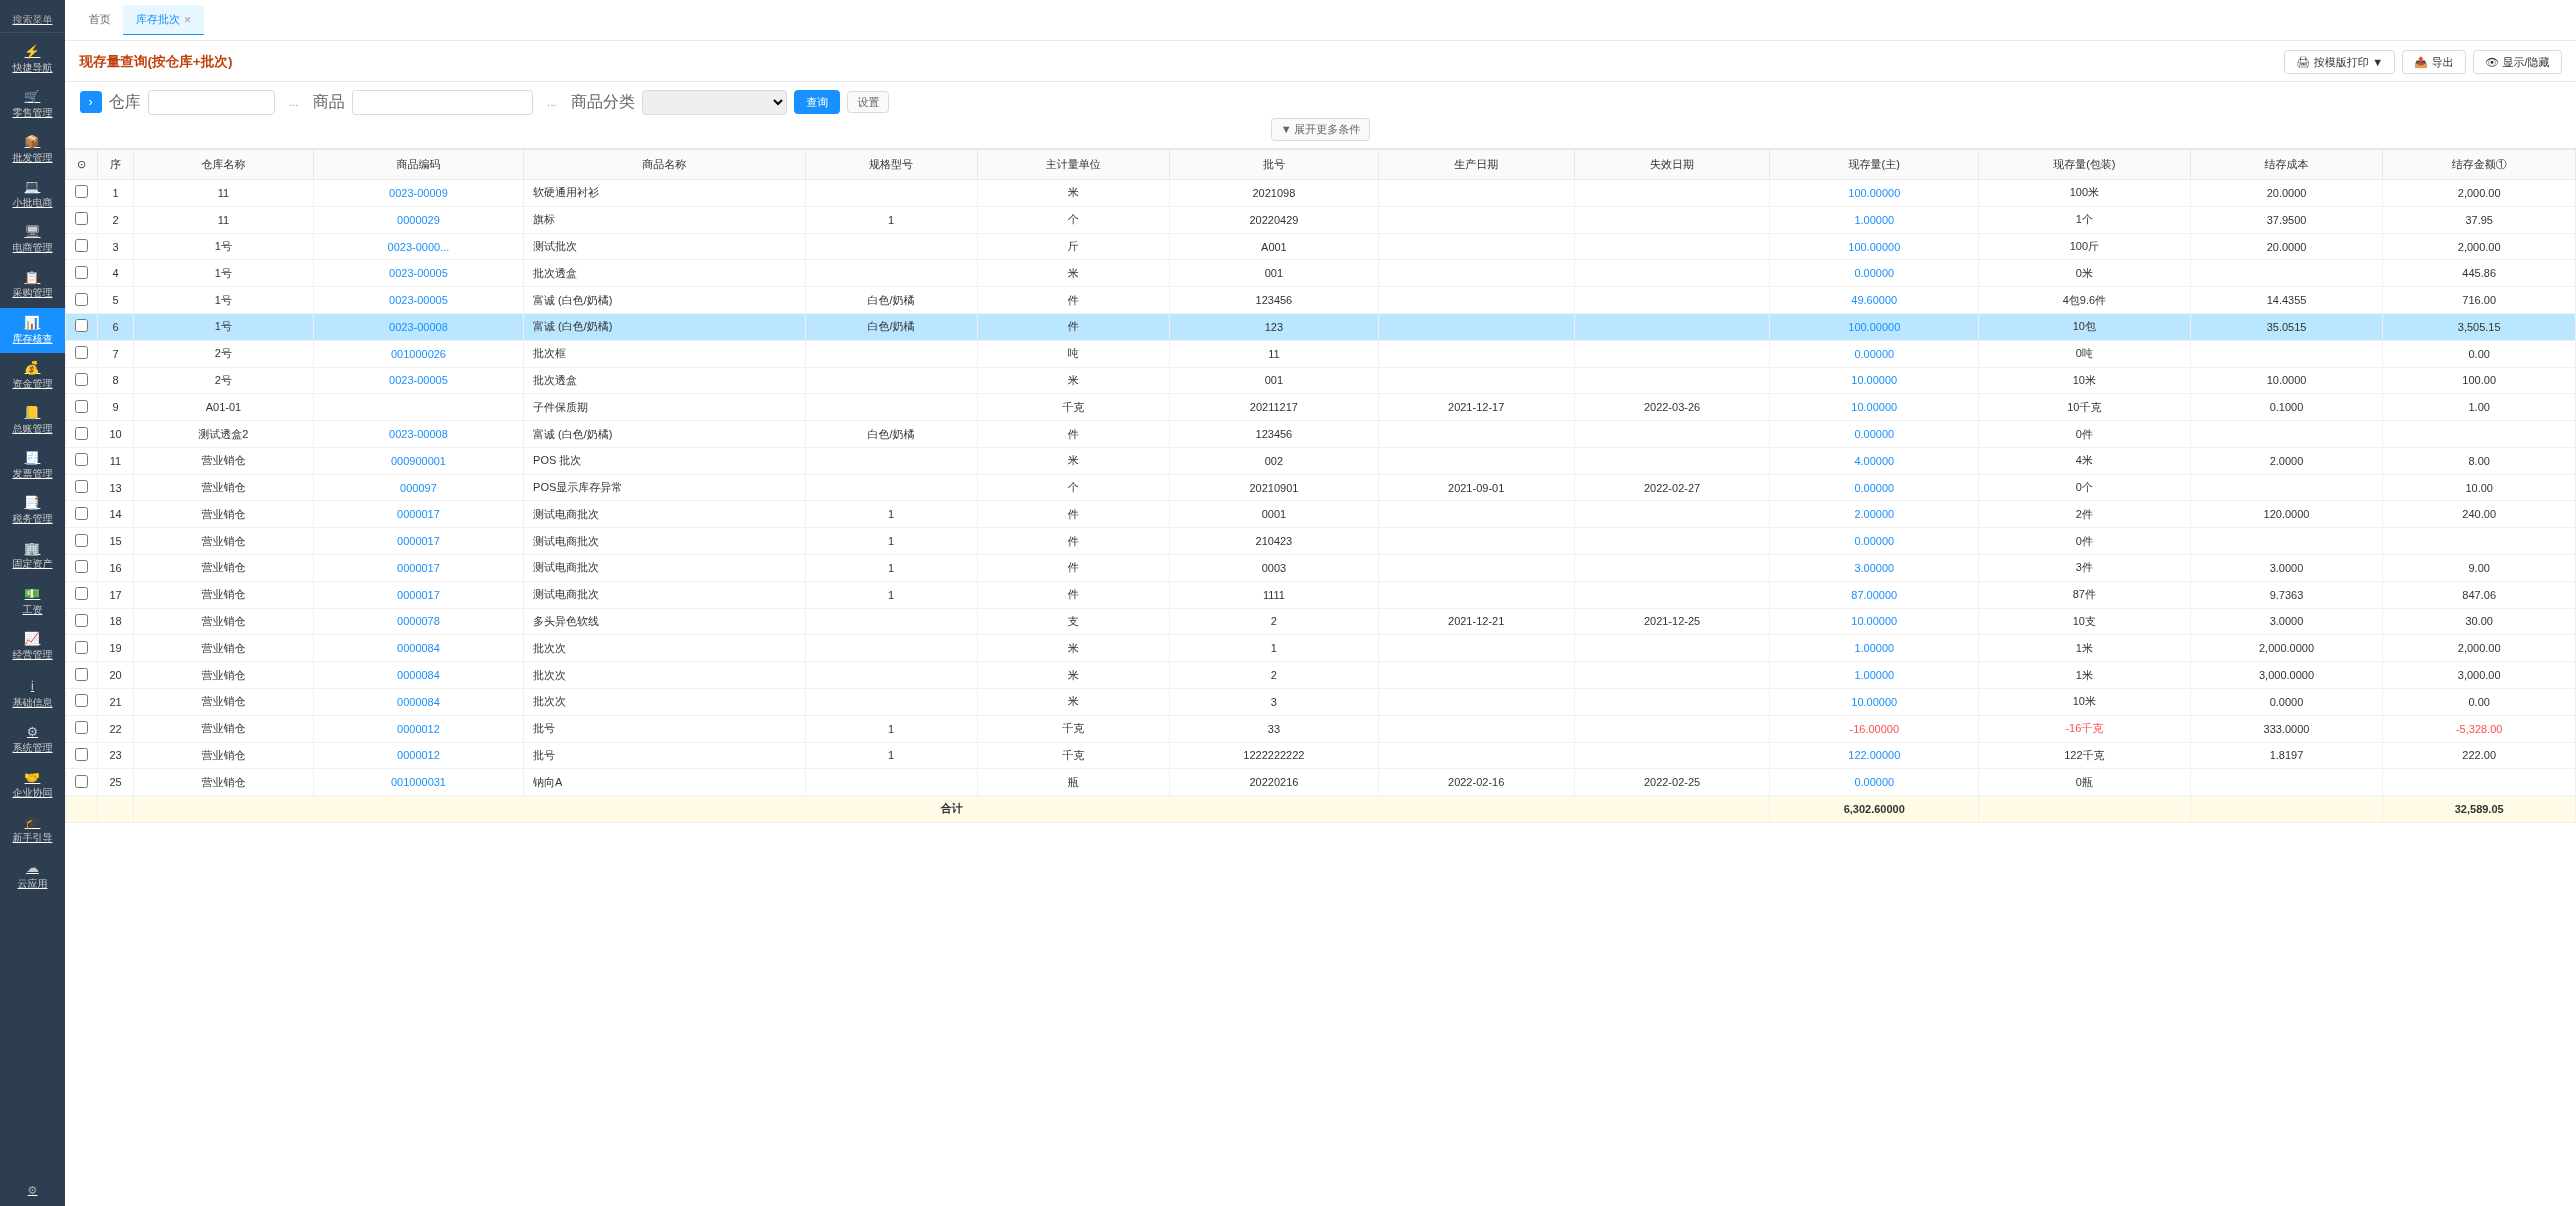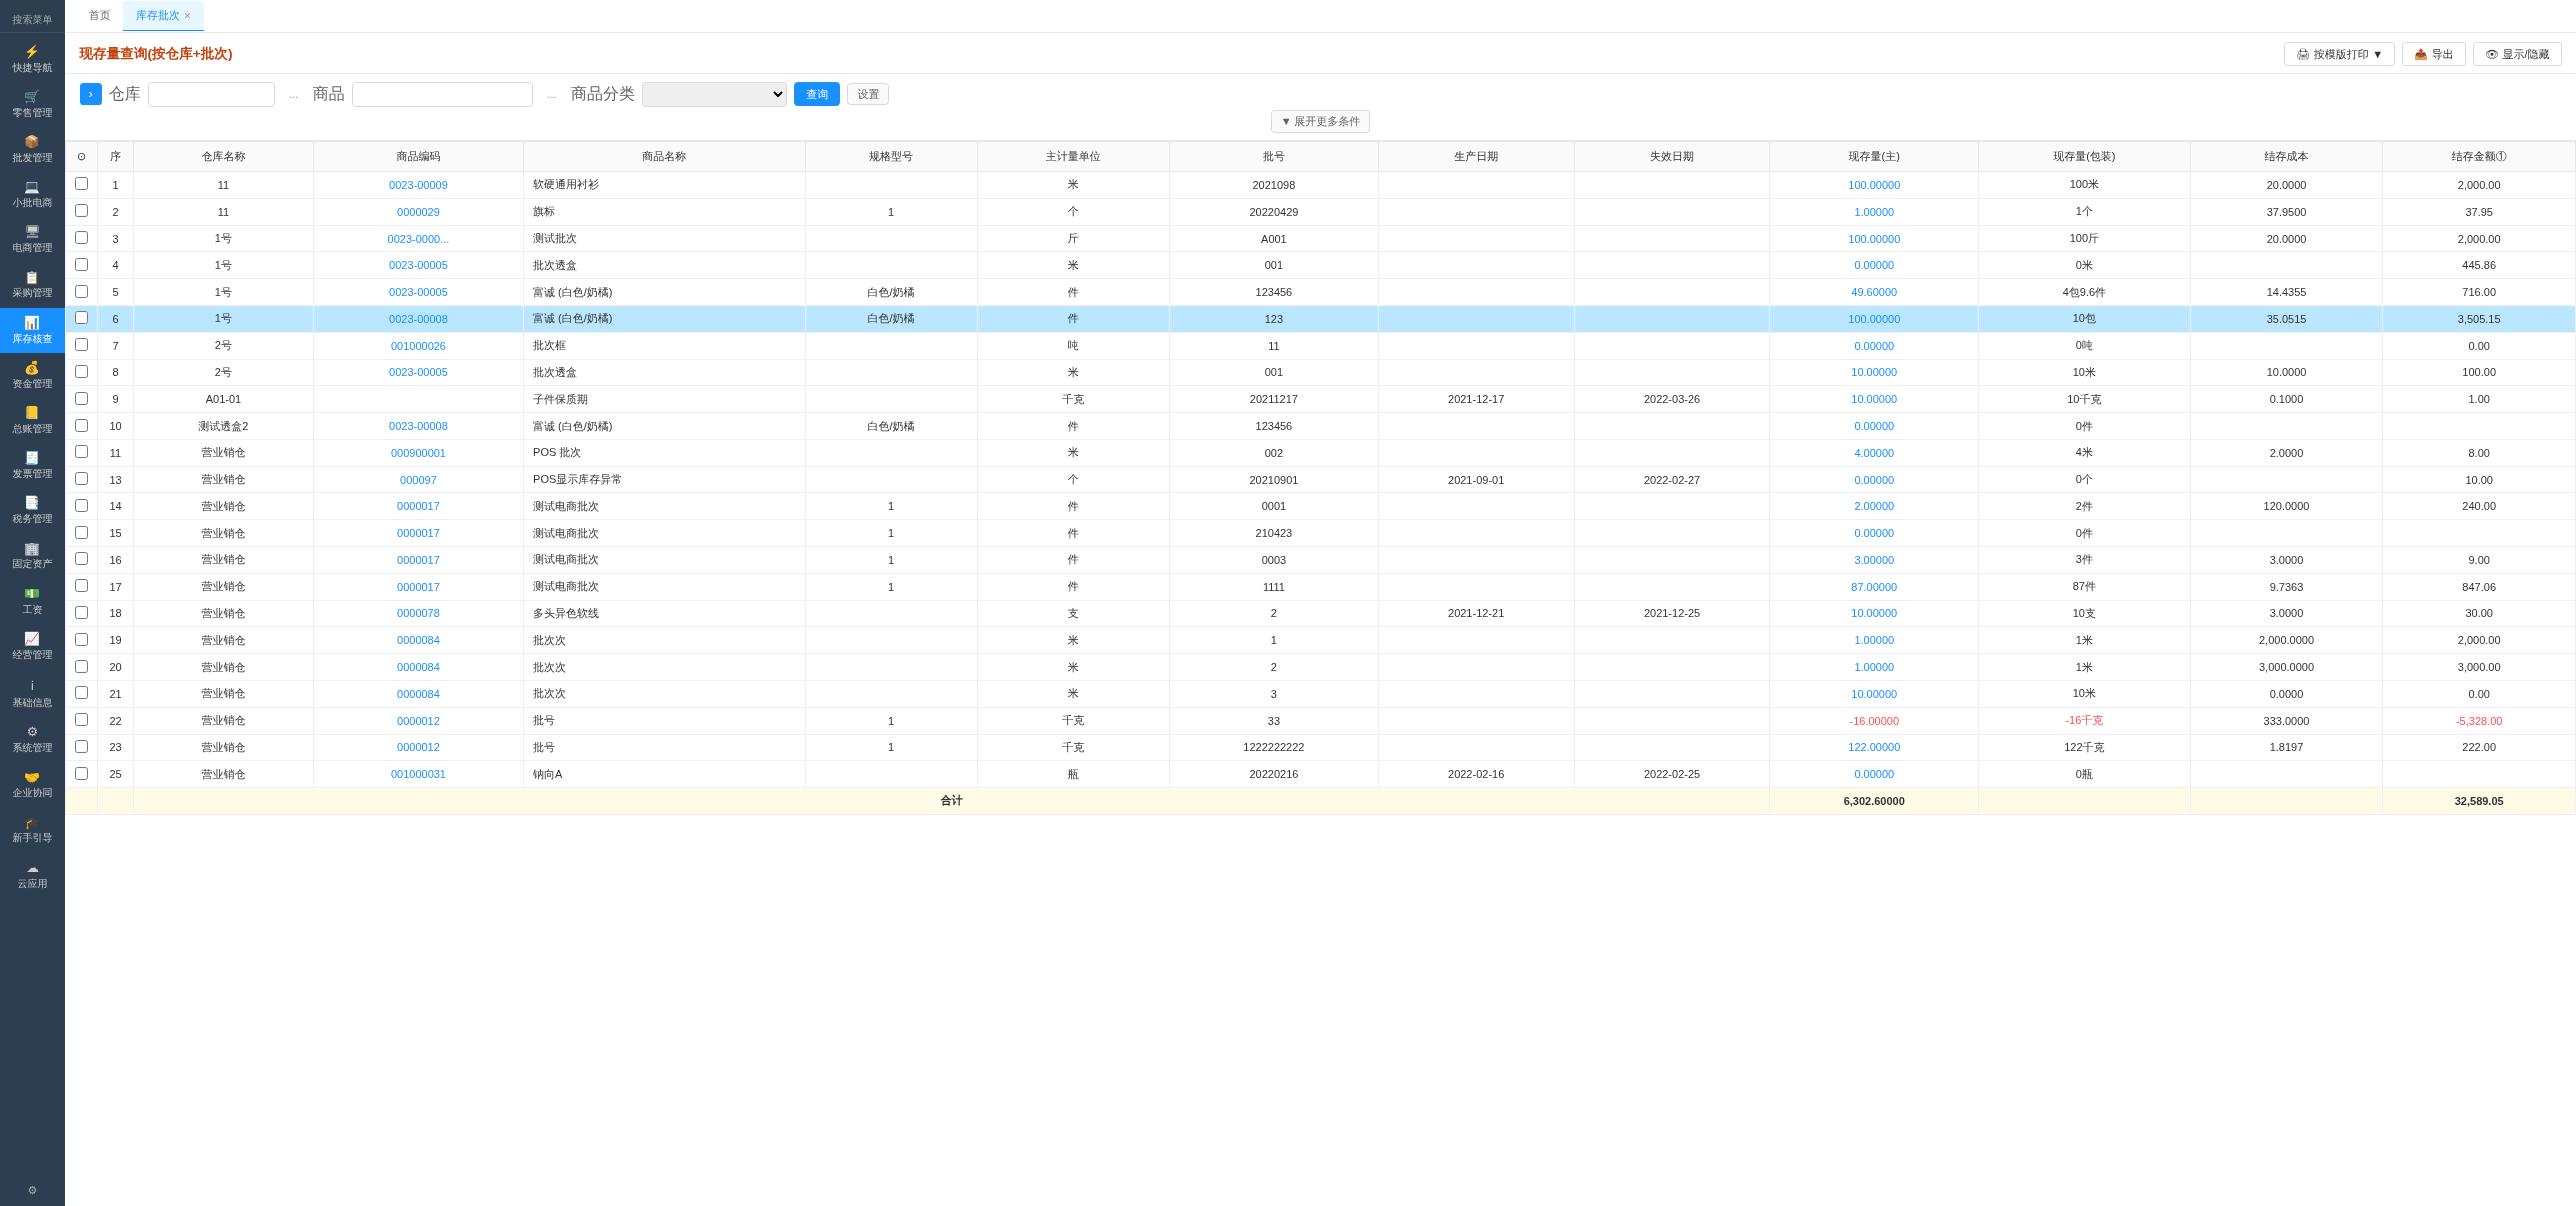--- a/index.html
+++ b/index.html
@@ -1,30 +1,30 @@
 <!DOCTYPE html>
 <html style="font-size:14.5px"><head>
   <meta charset="utf-8">
   <style>
     * { box-sizing: border-box; margin: 0; padding: 0; }
     body { font-family: 'Microsoft YaHei', Arial, sans-serif; font-size: 11px; background: #f0f2f5; color: #333; display: flex; height: 100vh; overflow: hidden; }
 
     
-    .sidebar { width: 65px; background: #2c3e50; color: #fff; display: flex; flex-direction: column; align-items: center; padding-top: 7.2px; flex-shrink: 0; }
+    .sidebar { width: 65px; background: #2c3e50; color: #fff; display: flex; flex-direction: column; align-items: center; padding-top: 7.2px; flex-shrink: 0; text-decoration: underline; }
     .sidebar-search { width: 100%; text-align: center; padding: 5.4px 0; font-size: 10px; color: #aaa; cursor: pointer; border-bottom: 0.9px solid #3d5166; margin-bottom: 3.6px; }
     .sidebar-item { width: 100%; text-align: center; padding: 7.2px 3.6px; font-size: 10px; color: #ccc; cursor: pointer; display: flex; flex-direction: column; align-items: center; gap: 1.8px; }
     .sidebar-item.active { background: #1890ff; color: #fff; }
     .sidebar-item .icon { font-size: 12.7px; }
     .sidebar-settings { margin-top: auto; padding: 9px; cursor: pointer; color: #aaa; }
 
     
     .main { flex: 1; display: flex; flex-direction: column; overflow: hidden; }
 
     
-    .tabs-bar { background: #fff; border-bottom: 0.9px solid #e8e8e8; display: flex; align-items: center; padding: 0 11px; height: 33px; }
+    .tabs-bar { background: #fff; border-bottom: 0.9px solid #e8e8e8; display: flex; align-items: center; padding: 0 11px; height: 41px; }
     .tab-item { padding: 7.2px 12.7px; font-size: 11px; cursor: pointer; color: #666; border-bottom: 1.8px solid transparent; display: flex; align-items: center; gap: 3.6px; }
     .tab-item.active { color: #1890ff; border-bottom: 1.8px solid #1890ff; background: #e6f7ff; border-radius: 3.6px 3.6px 0 0; }
     .tab-close { font-size: 9px; color: #999; cursor: pointer; }
 
     
     .page-header { background: #fff; padding: 9px 14.5px 0; display: flex; align-items: center; justify-content: space-between; border-bottom: 0.9px solid #e8e8e8; }
     .page-title { font-size: 13.6px; font-weight: bold; color: #c2410c; padding-bottom: 7.2px; }
     .header-actions { display: flex; align-items: center; gap: 7.2px; padding-bottom: 7.2px; }
     .btn { padding: 3.6px 11px; border: 0.9px solid #d9d9d9; background: #fff; border-radius: 3.6px; cursor: pointer; font-size: 11px; color: #333; display: flex; align-items: center; gap: 3.6px; }
     .btn-primary { background: #1890ff; color: #fff; border-color: #1890ff; }

